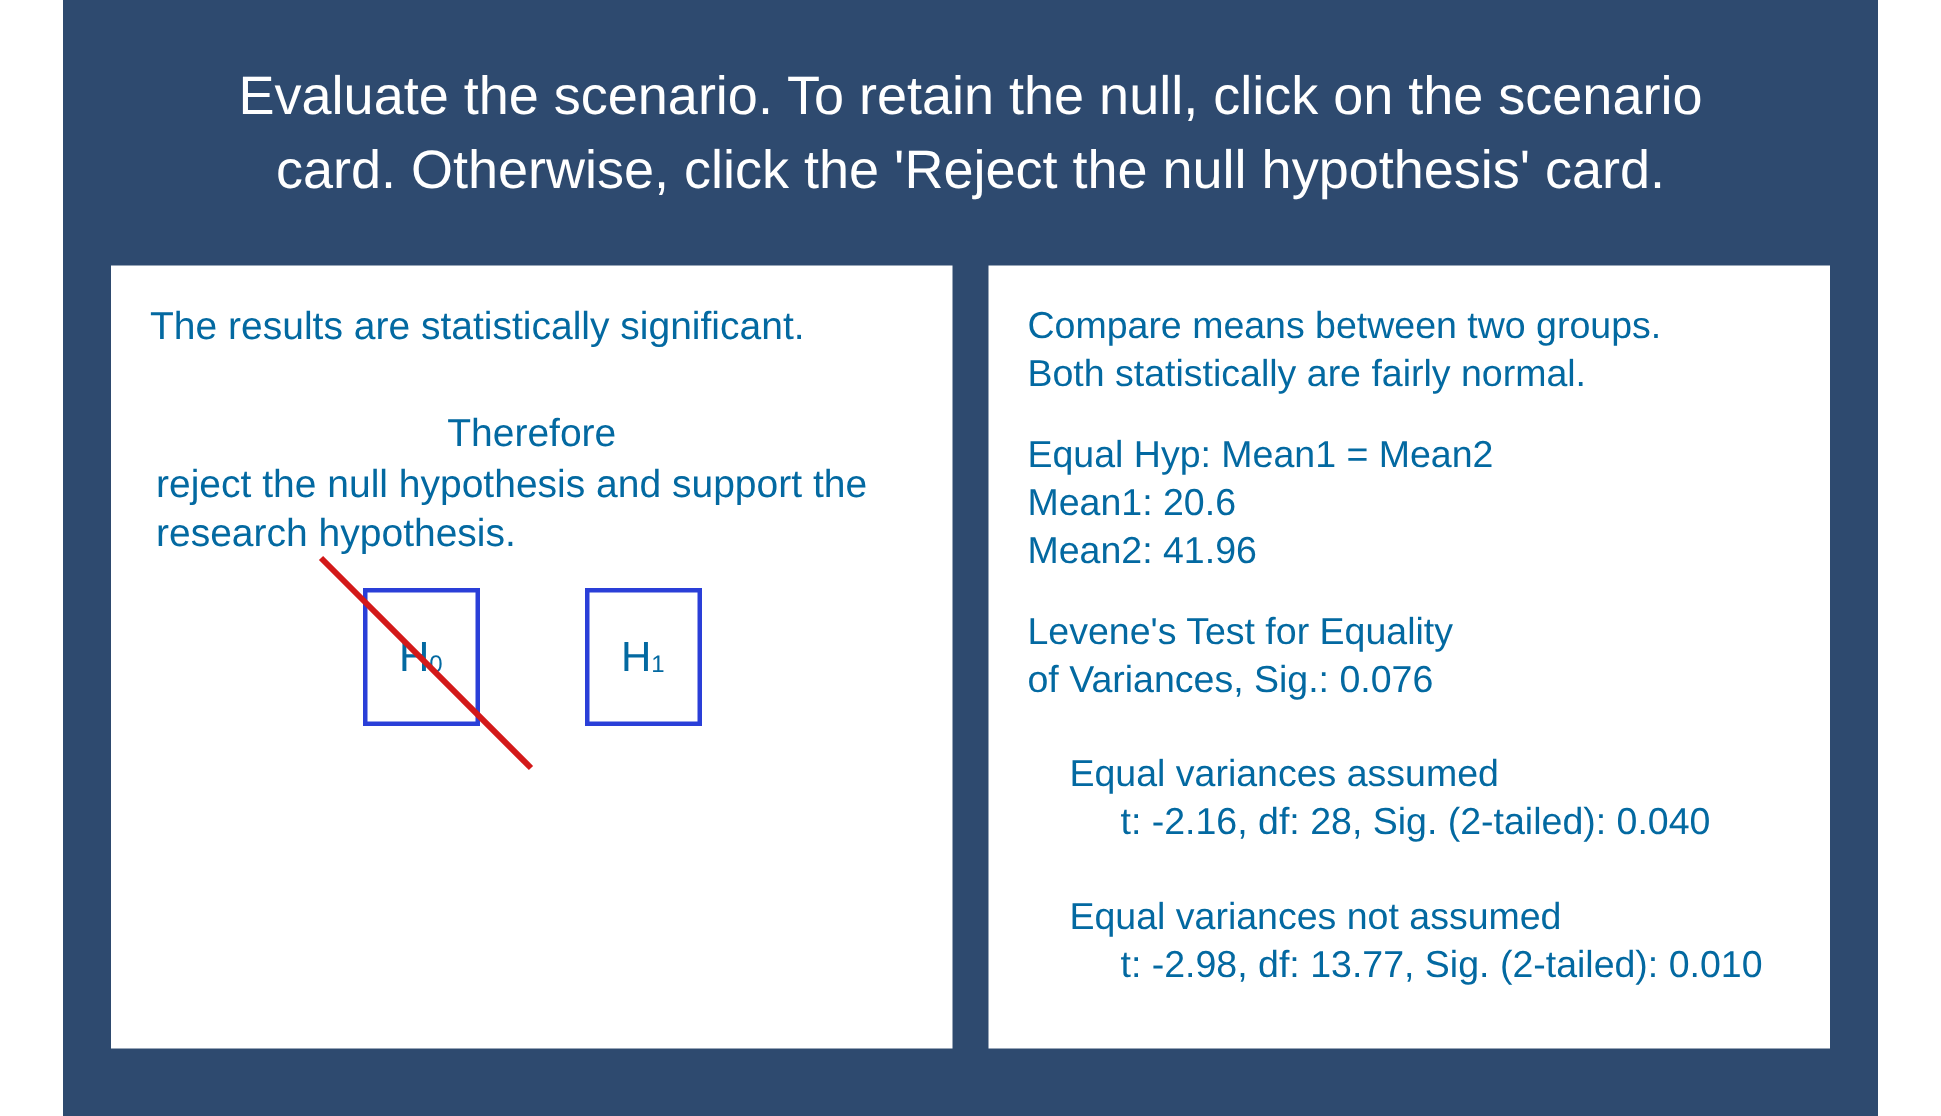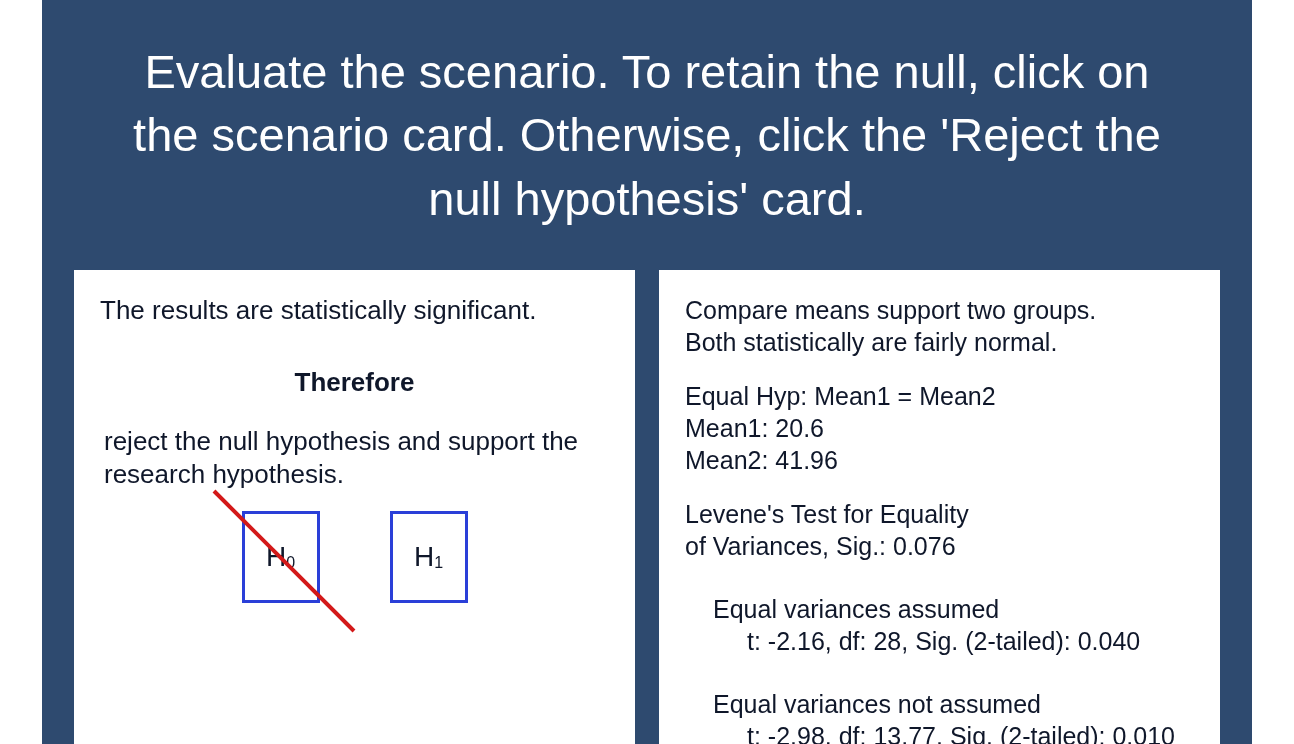--- a/index.html
+++ b/index.html
@@ -12,53 +12,51 @@
   .stage {
     width: 1210px;
     height: 744px;
     margin-left: 42px;
     background: #2e4a6f;
     padding: 40px 32px 30px 32px;
     position: relative;
   }
   .instructions {
     color: #fff;
-    font-size: 47px;
+    font-size: 36px;
     line-height: 1.35;
     text-align: center;
     width: 1050px;
     margin: 0 auto 40px auto;
   }
   .cards {
     display: flex;
     gap: 24px;
     justify-content: center;
     align-items: stretch;
   }
   .card {
     background: #fff;
     flex: 1 1 50%;
     min-height: 440px;
     padding: 24px 26px 18px 26px;
-    color: #0f172a;
+    color: #0369a1;
     font-size: 25px;
     line-height: 1.28;
     position: relative;
     cursor: pointer;
   }
   .card-left .headline {
     font-size: 26px;
     margin-bottom: 38px;
     text-align: left;
   }
   .card-left .therefore {
     text-align: center;
     font-size: 26px;
-    margin-bottom: 26px;
-    font-weight: bold;
   }
   .card-left .conclusion {
     font-size: 26px;
     margin-left: 4px;
     margin-right: 20px;
     margin-bottom: 20px;
   }
   .hyp-row {
     display: flex;
     justify-content: center;
@@ -121,21 +119,21 @@
           <div class="hyp-box">
             <span>H</span>
               <span class="sub">1</span>
           </div>
         </div>
       </div>
     </div>
 
     <div class="card card-right">
       <div class="block">
-        <div>Compare means support two groups.</div>
+        <div>Compare means between two groups.</div>
         <div>Both statistically are fairly normal.</div>
       </div>
       <div class="block">
         <div>Equal Hyp: Mean1 = Mean2</div>
         <div>Mean1: 20.6</div>
         <div>Mean2: 41.96</div>
       </div>
       <div class="block">
         <div>Levene's Test for Equality</div>
         <div>of Variances, Sig.: 0.076</div>

